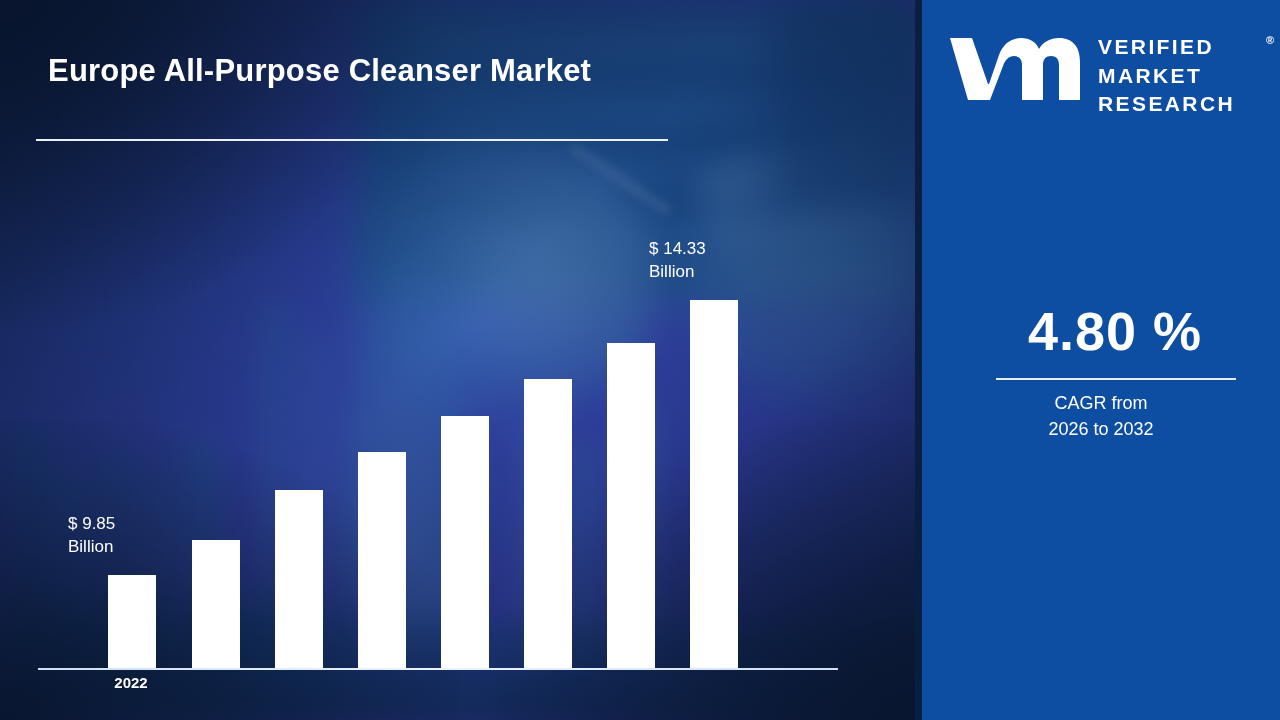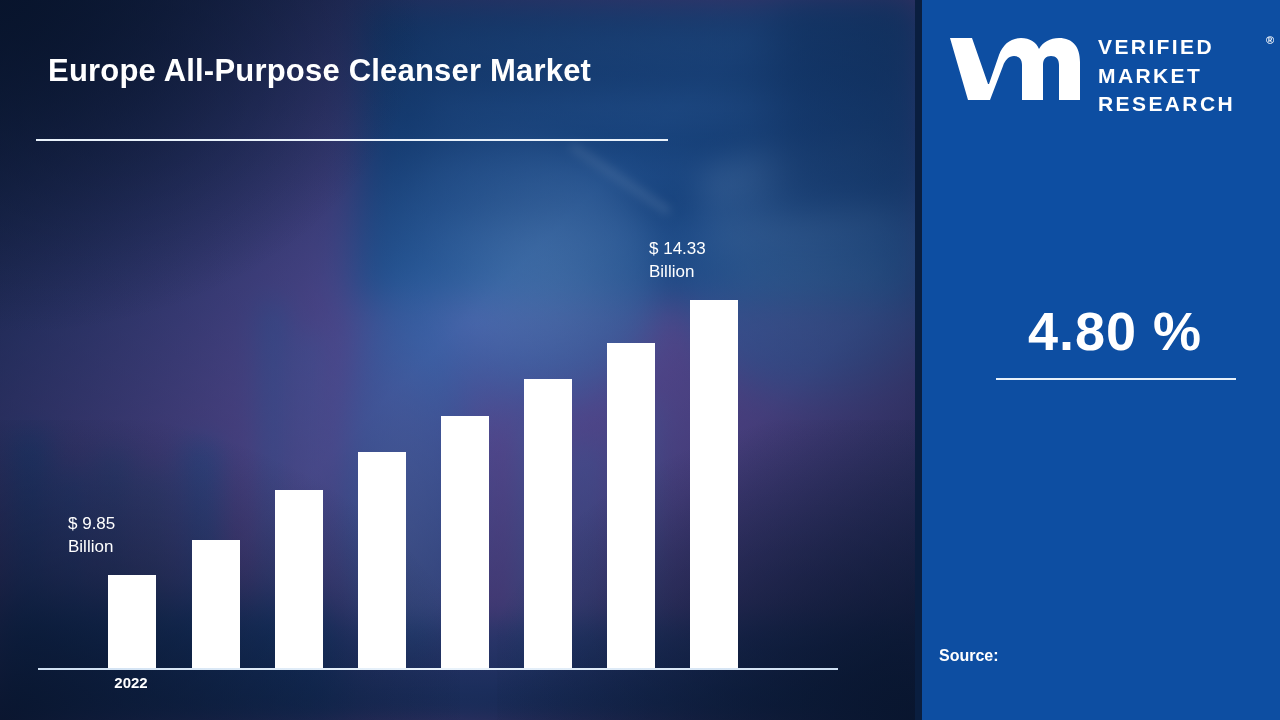--- a/index.html
+++ b/index.html
@@ -7,21 +7,21 @@
   body {
     font-family:"Liberation Sans", sans-serif;
     background:#0d1b33;
   }
   #root { position:relative; width:1280px; height:720px; }
 
   
   #left-panel {
     position:absolute; left:0; top:0; width:917px; height:720px;
     overflow:hidden;
-    background:#ec4899;
+    background:#6d28d9;
   }
   
   .photo-layer { position:absolute; inset:0; }
   .ph {
     position:absolute; border-radius:12px;
     filter:blur(14px);
   }
   .ph-shelfbg { left:360px; top:0; width:560px; height:300px;
     background:linear-gradient(180deg,#2d5e9e 0%,#24548f 40%,#1d477c 100%); filter:blur(18px); }
   .ph-shelf1 { left:430px; top:30px; width:470px; height:26px; background:#4a81c4; opacity:.55; }
@@ -214,19 +214,22 @@
       <div id="logo-text">
         <span>VERIFIED</span><br>
         <span>MARKET</span><br>
         <span>RESEARCH</span>
       </div>
       <div id="logo-reg">®</div>
     </div>
 
     <div id="cagr-value">4.80 %</div>
     <div id="cagr-rule"></div>
+    <div id="cagr-caption">
+      <span class="cagr-line">CAGR from</span>
+      <span class="cagr-line">2026 to 2032</span>
+    </div>
 
     <div id="source">
-      <span class="src-line">Source:</span>
     </div>
   </div>
 
 </div>
 
 </body></html>

